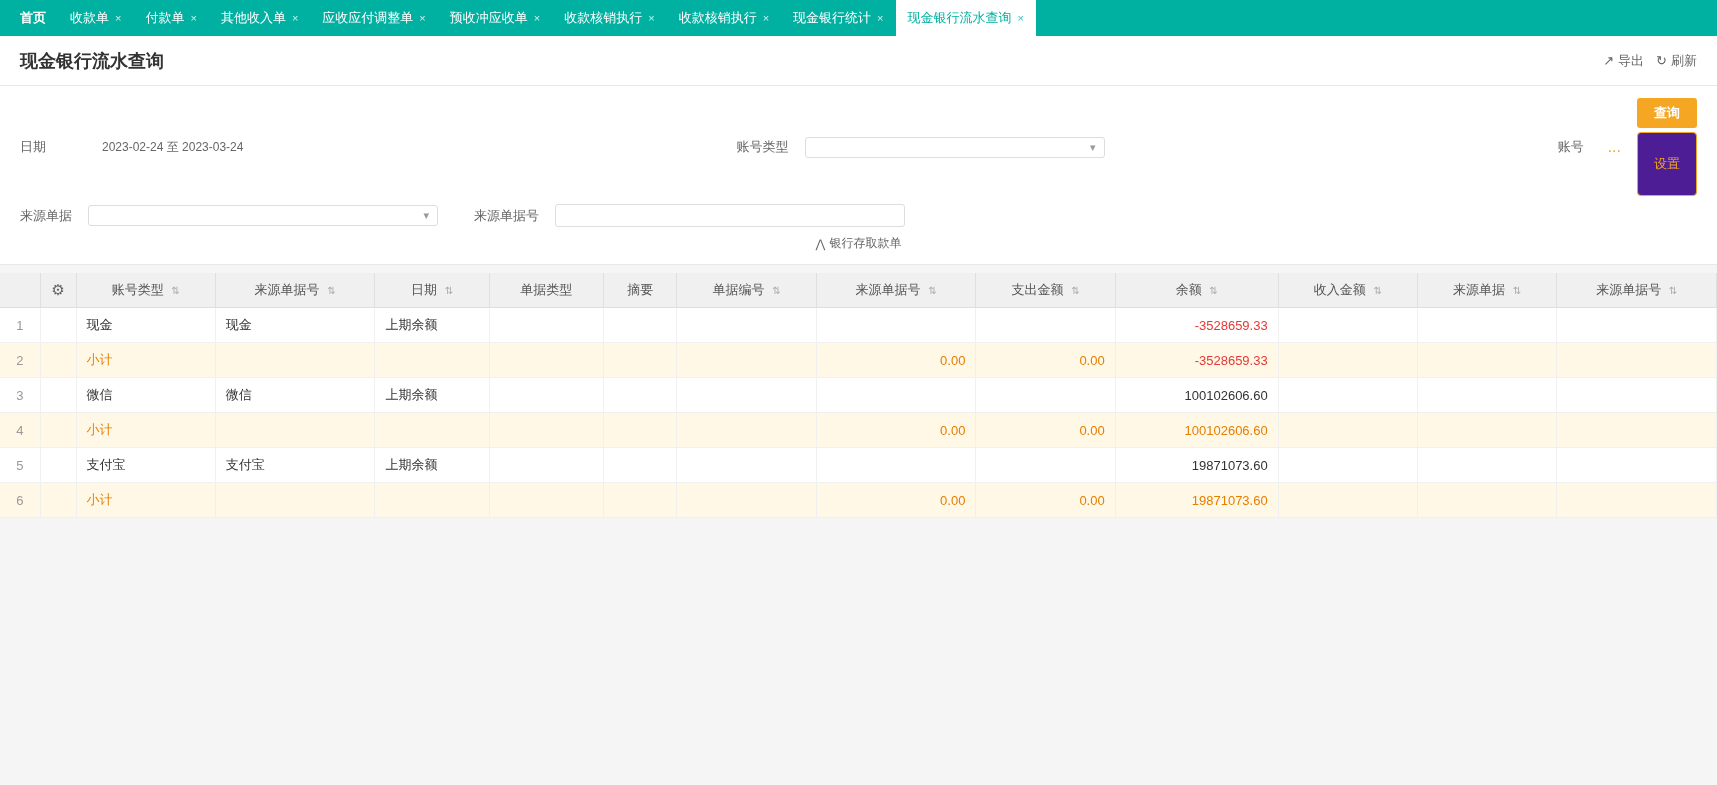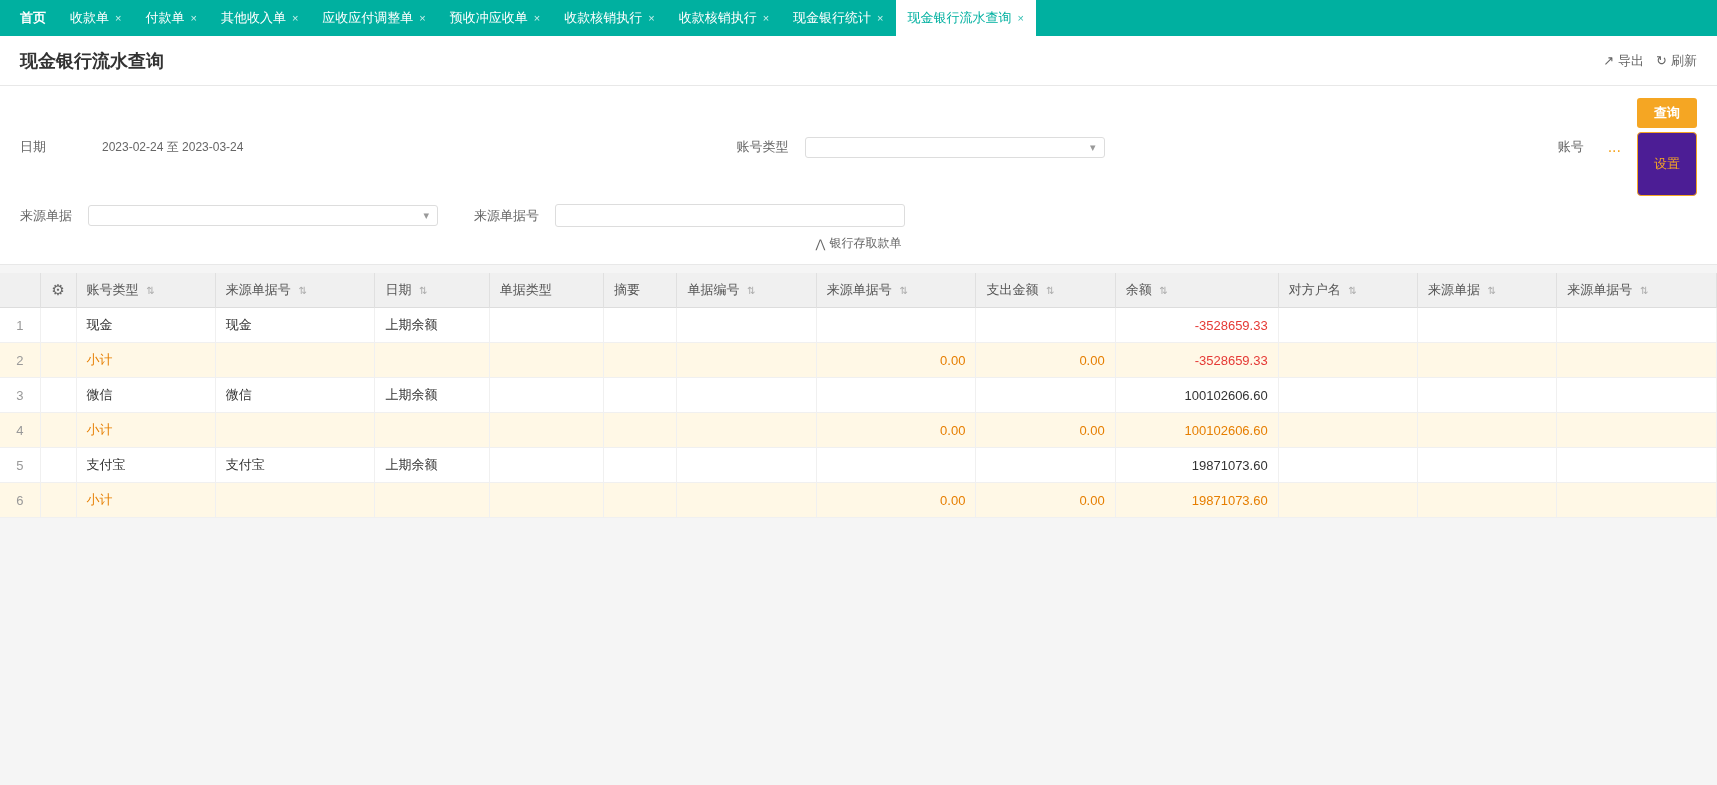--- a/index.html
+++ b/index.html
@@ -173,21 +173,21 @@
       width: 100%;
       border-collapse: collapse;
       font-size: 13px;
     }
     thead tr {
       background: #f0f0f0;
       border-bottom: 1px solid #ddd;
     }
     thead th {
       padding: 8px 10px;
-      text-align: left;
+      text-align: center;
       color: #555;
       font-weight: normal;
       white-space: nowrap;
       border-right: 1px solid #e0e0e0;
       position: relative;
     }
     thead th .sort-icon {
       display: inline-block;
       margin-left: 4px;
       color: #aaa;
@@ -356,21 +356,21 @@
         </th>
         <th>
           <span>支出金额</span>
           <span class="sort-icon">⇅</span>
         </th>
         <th>
           <span>余额</span>
           <span class="sort-icon">⇅</span>
         </th>
         <th>
-          <span>对方户名</span>
+          <span>收入金额</span>
           <span class="sort-icon">⇅</span>
         </th>
         <th>
           <span>来源单据</span>
           <span class="sort-icon">⇅</span>
         </th>
         <th>
           <span>来源单据号</span>
           <span class="sort-icon">⇅</span>
         </th>

